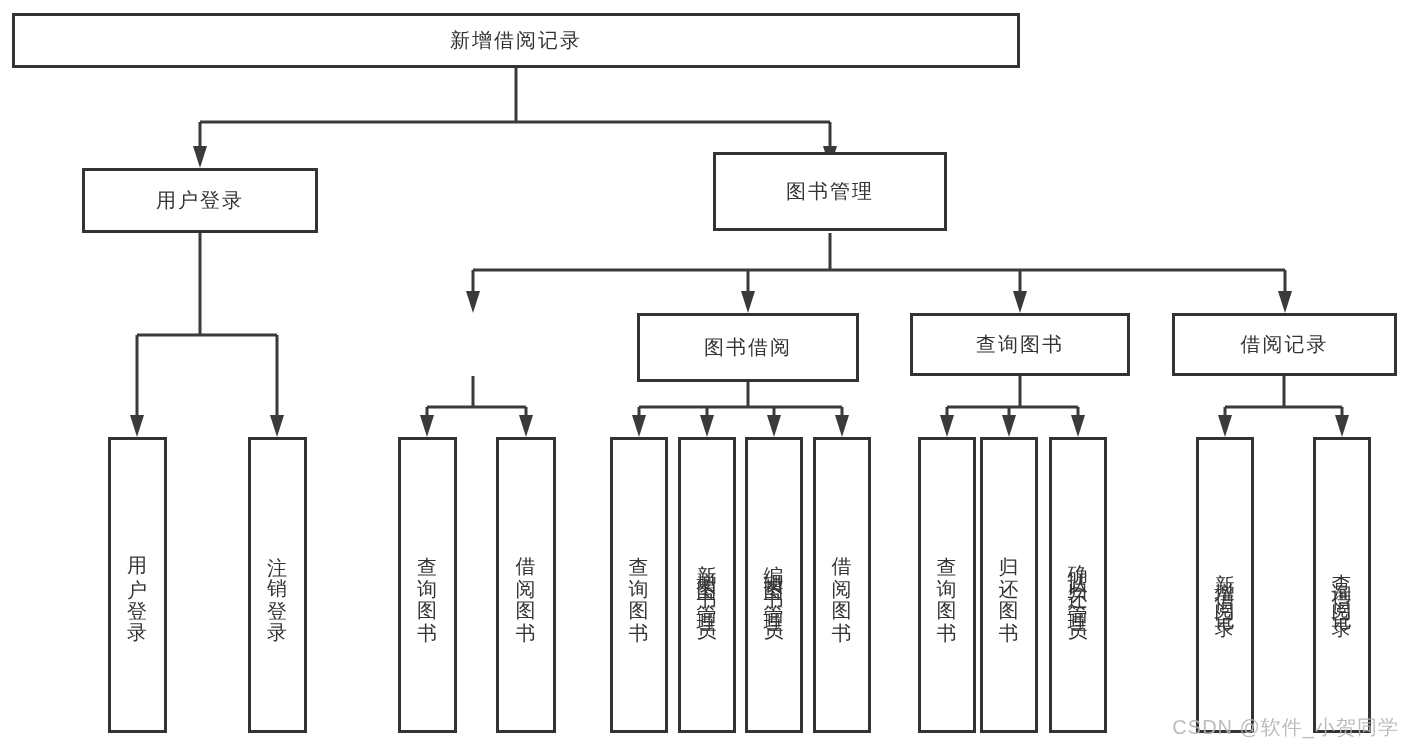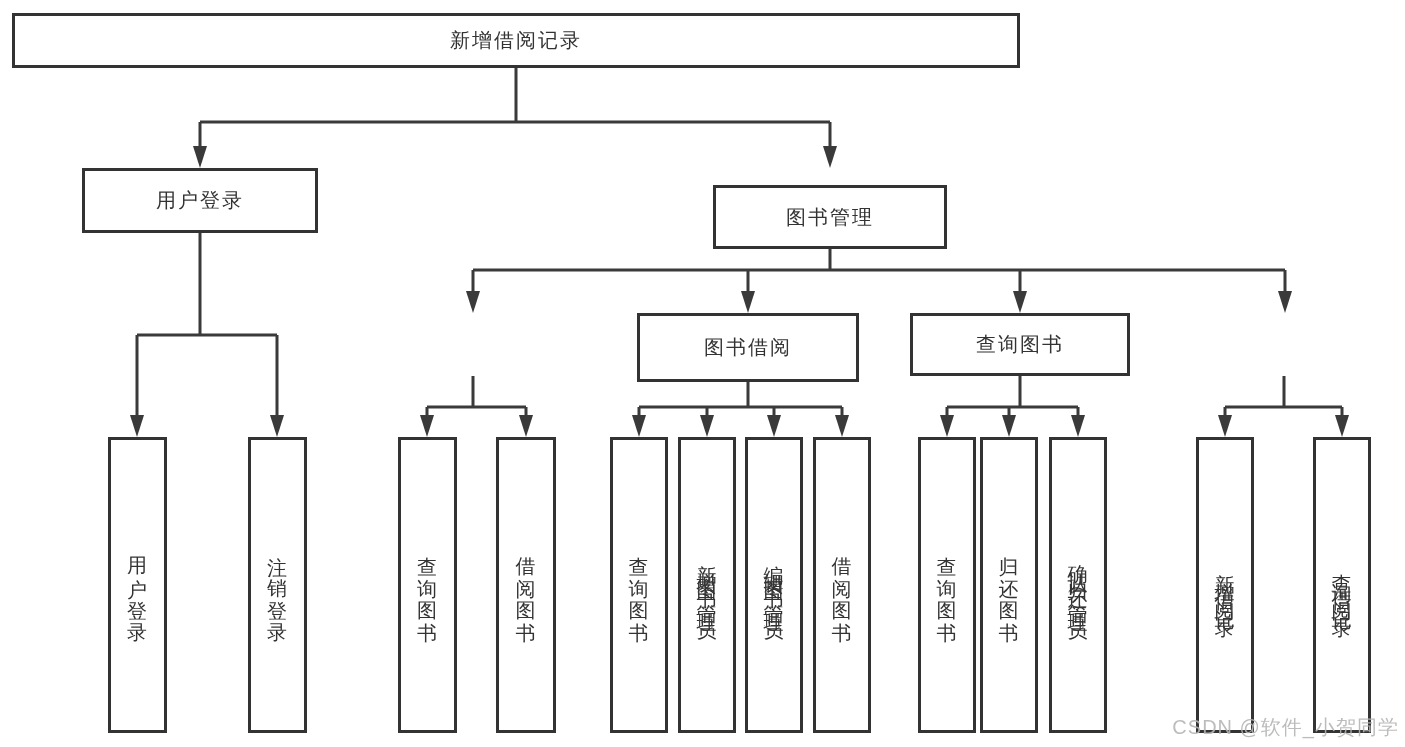--- a/index.html
+++ b/index.html
@@ -95,29 +95,32 @@
     </g>
   </svg>
 
   <div class="box" style="left:12px;top:13px;width:1008px;height:55px">
     <span class="label">新增借阅记录</span>
   </div>
 
   <div class="box" style="left:82px;top:168px;width:236px;height:65px">
     <span class="label">用户登录</span>
   </div>
-  <div class="box" style="left:713px;top:185px;width:234px;height:64px">
+  <div class="box" style="left:713px;top:152px;width:234px;height:79px">
     <span class="label">图书管理</span>
   </div>
 
   <div class="box" style="left:637px;top:313px;width:222px;height:69px">
     <span class="label">图书借阅</span>
   </div>
   <div class="box" style="left:910px;top:313px;width:220px;height:63px">
     <span class="label">查询图书</span>
+  </div>
+  <div class="box" style="left:1172px;top:313px;width:225px;height:63px">
+    <span class="label">借阅记录</span>
   </div>
 
   <div class="box" style="left:108px;top:437px;width:59px;height:296px">
     <span class="vtext sp-wide">用户登录</span>
   </div>
   <div class="box" style="left:248px;top:437px;width:59px;height:296px">
     <span class="vtext sp-wide">注销登录</span>
   </div>
 
   <div class="box" style="left:398px;top:437px;width:59px;height:296px">

